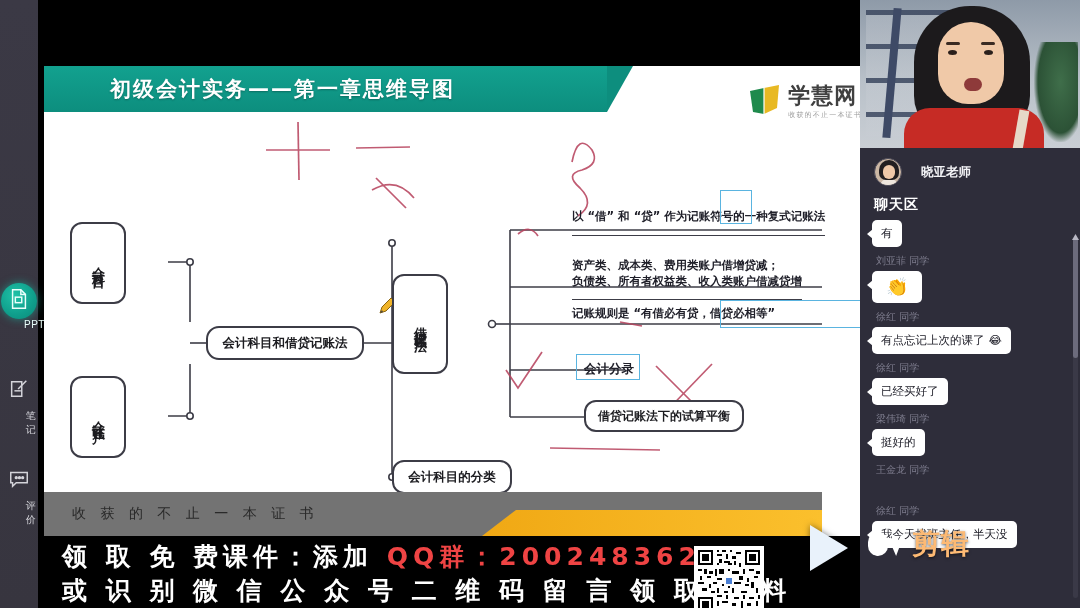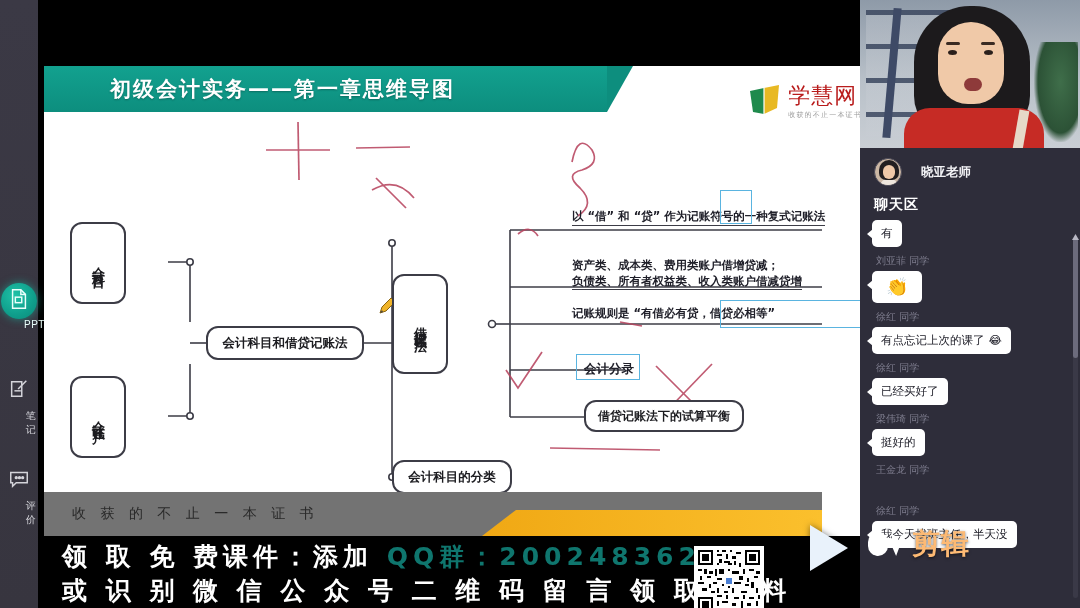--- a/index.html
+++ b/index.html
@@ -45,38 +45,38 @@
     border-top: 46px solid #0d8e7e; border-right: 26px solid transparent;
   }
   .slide-title {
     color:#fff; font-size:21px; font-weight:bold; letter-spacing:2px;
     padding-left: 66px; text-shadow: 0 1px 2px rgba(0,0,0,.28);
     font-family:"DejaVu Sans","Liberation Sans",sans-serif;
   }
   .brand { position:absolute; right:28px; top:16px; display:flex; align-items:flex-end; gap:7px; }
   .brand-mark { width:34px; height:36px; position:relative; }
   .brand-text { display:flex; flex-direction:column; line-height:1;}
-  .brand-name { font-size:22px; font-weight:normal; color:#b91c1c; letter-spacing:1px;
+  .brand-name { font-size:22px; font-weight:bold; color:#404040; letter-spacing:1px;
                 font-family:"DejaVu Sans","Liberation Sans",sans-serif;}
   .brand-sub { font-size:7px; color:#9a9a9a; letter-spacing:1.2px; margin-top:4px; }
 
   
   .mm { position:absolute; left:0; top:46px; width:778px; height:424px; }
   .mm svg { position:absolute; left:0; top:0; }
   .node {
     position:absolute; border:2px solid #3c3c46; border-radius:12px; background:#fff;
     display:flex; align-items:center; justify-content:center; text-align:center;
     color:#1c1c20; font-weight:bold; font-family:"DejaVu Sans","Liberation Sans",sans-serif;
   }
   .node.vert { writing-mode: vertical-rl; text-orientation: upright; letter-spacing:3px; }
   .plain {
     position:absolute; color:#20202a; font-weight:bold; font-size:11.5px; line-height:17px;
     font-family:"DejaVu Sans","Liberation Sans",sans-serif; white-space:nowrap;
   }
-  .underline-row { border-bottom:1.6px solid #3c3c46; padding-bottom:0; }
+  .underline-row { border-bottom:1.6px solid #3c3c46; padding-bottom:10px; }
   .hl-box { position:absolute; border:1.6px solid #5ab4e0; }
 
   
   .tagline {
     position:absolute; left:0; bottom:0; width:778px; height:44px; background:#737373;
     display:flex; align-items:center;
   }
   .tagline span{
     padding-left:28px; font-size:14px; color:#2a2a2a; letter-spacing:5px;
     font-family:"DejaVu Sans","Liberation Sans",sans-serif;
@@ -88,21 +88,21 @@
   }
 
   
   .promo {
     position:absolute; left:6px; top:536px; width:778px; height:72px; background:#000;
     overflow:hidden;
   }
   .promo-lines { position:absolute; left:18px; top:4px; }
   .promo-line { font-size:25px; font-weight:bold; letter-spacing:5px; line-height:34px; color:#fff;
                 font-family:"DejaVu Sans","Liberation Sans",sans-serif; white-space:nowrap;}
-  .promo-line .gold { color:#0f766e; }
+  .promo-line .gold { color:#ef4444; }
   .qr { position:absolute; right:58px; top:10px; width:70px; height:70px; background:#fff; padding:4px; }
   .qr-grid { width:100%; height:100%; }
 
   .play-btn {
     position:absolute; left:810px; top:525px; width:0; height:0; z-index:7;
     border-top:23px solid transparent; border-bottom:23px solid transparent;
     border-left:38px solid #e9f2fb;
     filter: drop-shadow(0 0 3px rgba(0,0,0,.5));
     cursor:pointer;
   }
@@ -285,21 +285,21 @@
         </div>
 
         <div class="node vert" style="left:26px; top:110px; width:56px; height:82px; font-size:13px;">
           <span>会计科目</span>
         </div>
 
         <div class="node vert" style="left:26px; top:264px; width:56px; height:82px; font-size:13px;">
           <span>会计账户</span>
         </div>
 
-        <div class="node" style="left:162px; top:214px; width:158px; height:34px; font-size:12.5px;">
+        <div class="node" style="left:162px; top:214px; width:158px; height:34px; font-size:12.5px;border-radius:13px;">
           <span>会计科目和借贷记账法</span>
         </div>
 
         <div class="node vert" style="left:348px; top:162px; width:56px; height:100px; font-size:13px;">
           <span>借贷记账法</span>
         </div>
 
         <div class="node" style="left:348px; top:348px; width:120px; height:34px; font-size:12.5px;">
           <span>会计科目的分类</span>
         </div>

